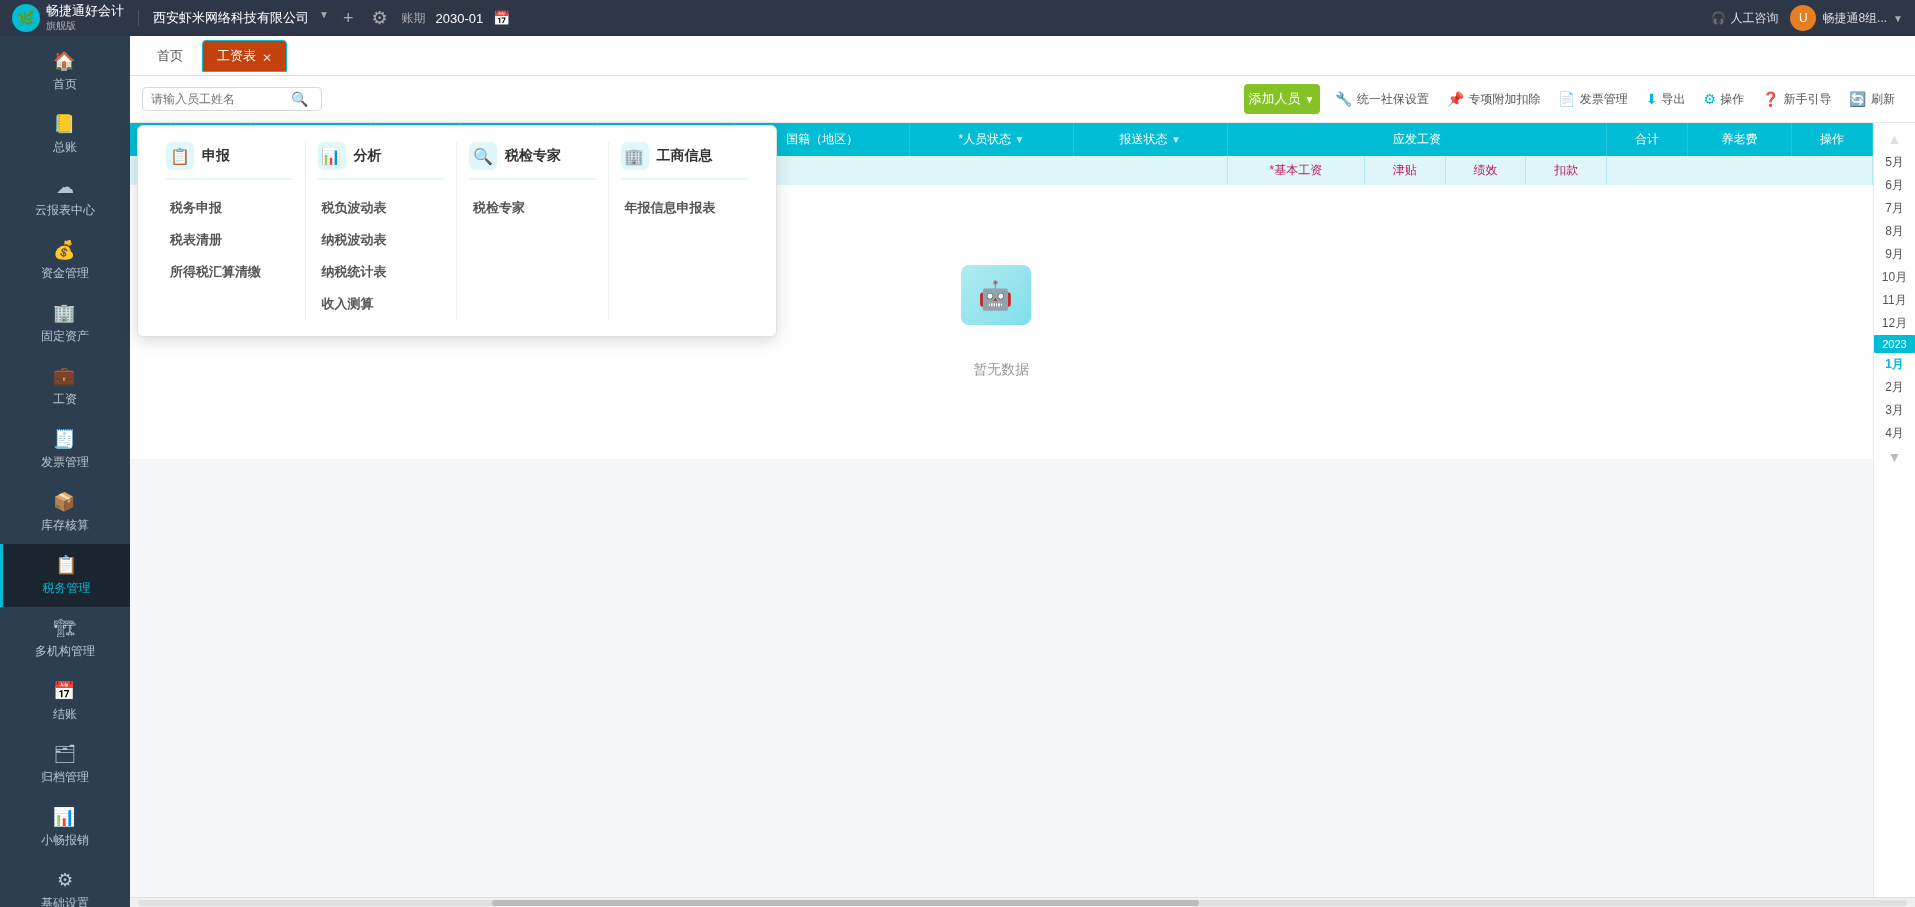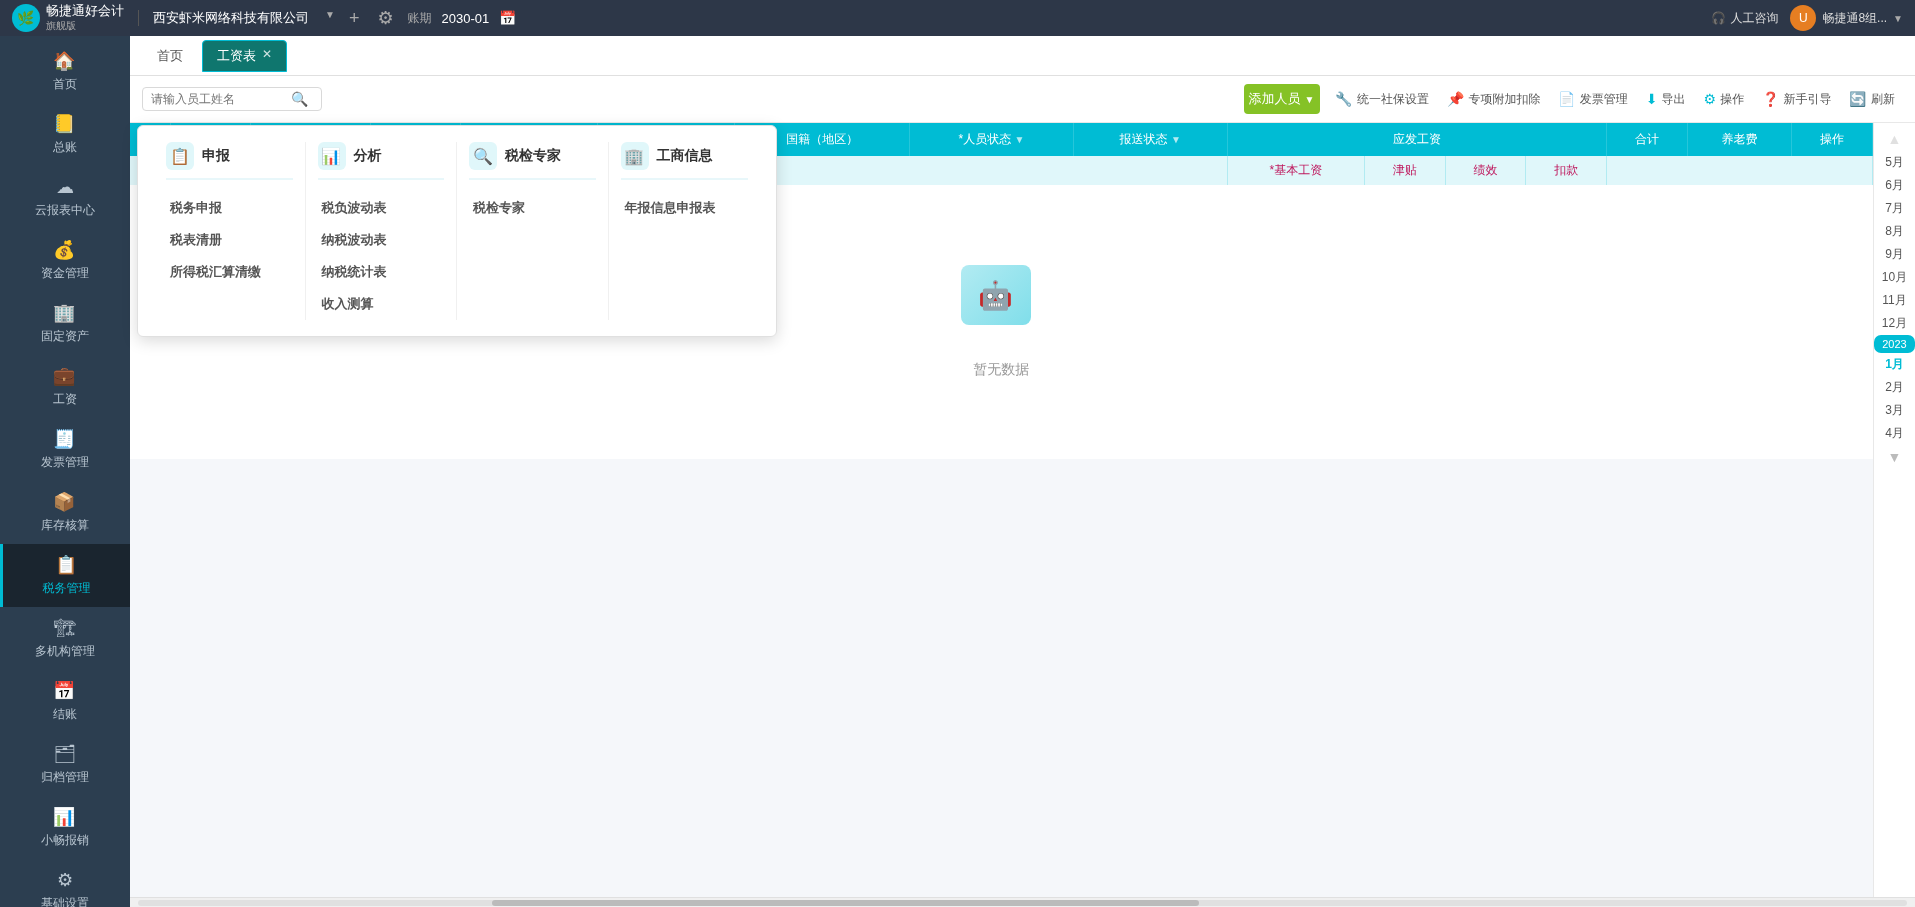--- a/index.html
+++ b/index.html
@@ -8,21 +8,21 @@
     
     .top-bar {
       display: flex; align-items: center; height: 36px;
       background: #2d3748; color: #fff; padding: 0 12px; gap: 10px;
       position: relative; z-index: 100;
     }
     .top-bar-logo { display: flex; align-items: center; gap: 6px; min-width: 110px; }
     .top-bar-logo .logo-icon { width: 28px; height: 28px; background: #00bcd4; border-radius: 50%; display: flex; align-items: center; justify-content: center; font-size: 14px; color: #fff; }
     .top-bar-logo .logo-text { font-size: 13px; color: #fff; line-height: 1.2; }
     .top-bar-logo .logo-sub { font-size: 10px; color: #aaa; }
-    .company-selector { display: flex; align-items: flex-start; gap: 16px; cursor: pointer; color: #fff; font-size: 13px; }
+    .company-selector { display: flex; align-items: flex-start; gap: 10px; cursor: pointer; color: #fff; font-size: 13px; }
     .company-selector .chevron { color: #aaa; font-size: 10px; }
     .top-bar-divider { width: 1px; height: 16px; background: #555; margin: 0 4px; }
     .top-bar-action { color: #aaa; cursor: pointer; font-size: 18px; padding: 0 4px; }
     .period-label { color: #aaa; font-size: 12px; }
     .period-value { color: #fff; font-size: 13px; }
     .period-icon { color: #00bcd4; font-size: 14px; cursor: pointer; }
     .top-bar-right { margin-left: auto; display: flex; align-items: center; gap: 12px; }
     .service-btn { display: flex; align-items: center; gap: 4px; color: #ddd; font-size: 12px; cursor: pointer; }
     .user-btn { display: flex; align-items: center; gap: 6px; cursor: pointer; }
     .user-avatar { width: 26px; height: 26px; border-radius: 50%; background: #e67e22; display: flex; align-items: center; justify-content: center; font-size: 12px; color: #fff; }
@@ -49,21 +49,21 @@
 
     
     .tab-bar {
       display: flex; align-items: center; background: #fff; border-bottom: 1px solid #e0e0e0;
       padding: 0 12px; height: 40px; gap: 4px;
     }
     .tab-item {
       padding: 6px 14px; cursor: pointer; font-size: 13px; color: #555; border-radius: 4px 4px 0 0;
       border: 1px solid transparent;
     }
-    .tab-item.active { background: #0f766e; color: #fff; border-color: #00bcd4; display: flex; align-items: flex-start; gap: 6px; }
+    .tab-item.active { background: #c2410c; color: #fff; border-color: #00bcd4; display: flex; align-items: flex-end; gap: 6px; }
     .tab-close { font-size: 12px; opacity: 0.8; cursor: pointer; }
 
     
     .toolbar {
       display: flex; align-items: center; padding: 8px 12px; background: #fff;
       border-bottom: 1px solid #e8e8e8; gap: 8px; flex-wrap: wrap;
     }
     .search-input-wrap {
       display: flex; align-items: center; border: 1px solid #d9d9d9; border-radius: 4px;
       padding: 3px 8px; background: #fff; width: 180px;
@@ -134,21 +134,21 @@
     
     .right-timeline {
       width: 42px; background: #fff; border-left: 1px solid #e8e8e8;
       display: flex; flex-direction: column; align-items: center;
       padding: 4px 0; font-size: 12px; overflow-y: auto;
     }
     .timeline-year {
       width: 100%; text-align: center; padding: 3px 2px;
       font-size: 11px; cursor: pointer; color: #555;
     }
-    .timeline-year.current { background: #00bcd4; color: #fff; border-radius: 7px; }
+    .timeline-year.current { background: #00bcd4; color: #fff; border-radius: 1px; }
     .timeline-month {
       width: 100%; text-align: center; padding: 3px 2px;
       font-size: 12px; cursor: pointer; color: #555;
     }
     .timeline-month.active { color: #00bcd4; font-weight: bold; }
     .timeline-arrow {
       width: 100%; display: flex; justify-content: center; padding: 4px 0;
       color: #bbb; cursor: pointer; font-size: 14px;
     }
     .timeline-arrow.disabled { color: #e0e0e0; cursor: default; }

